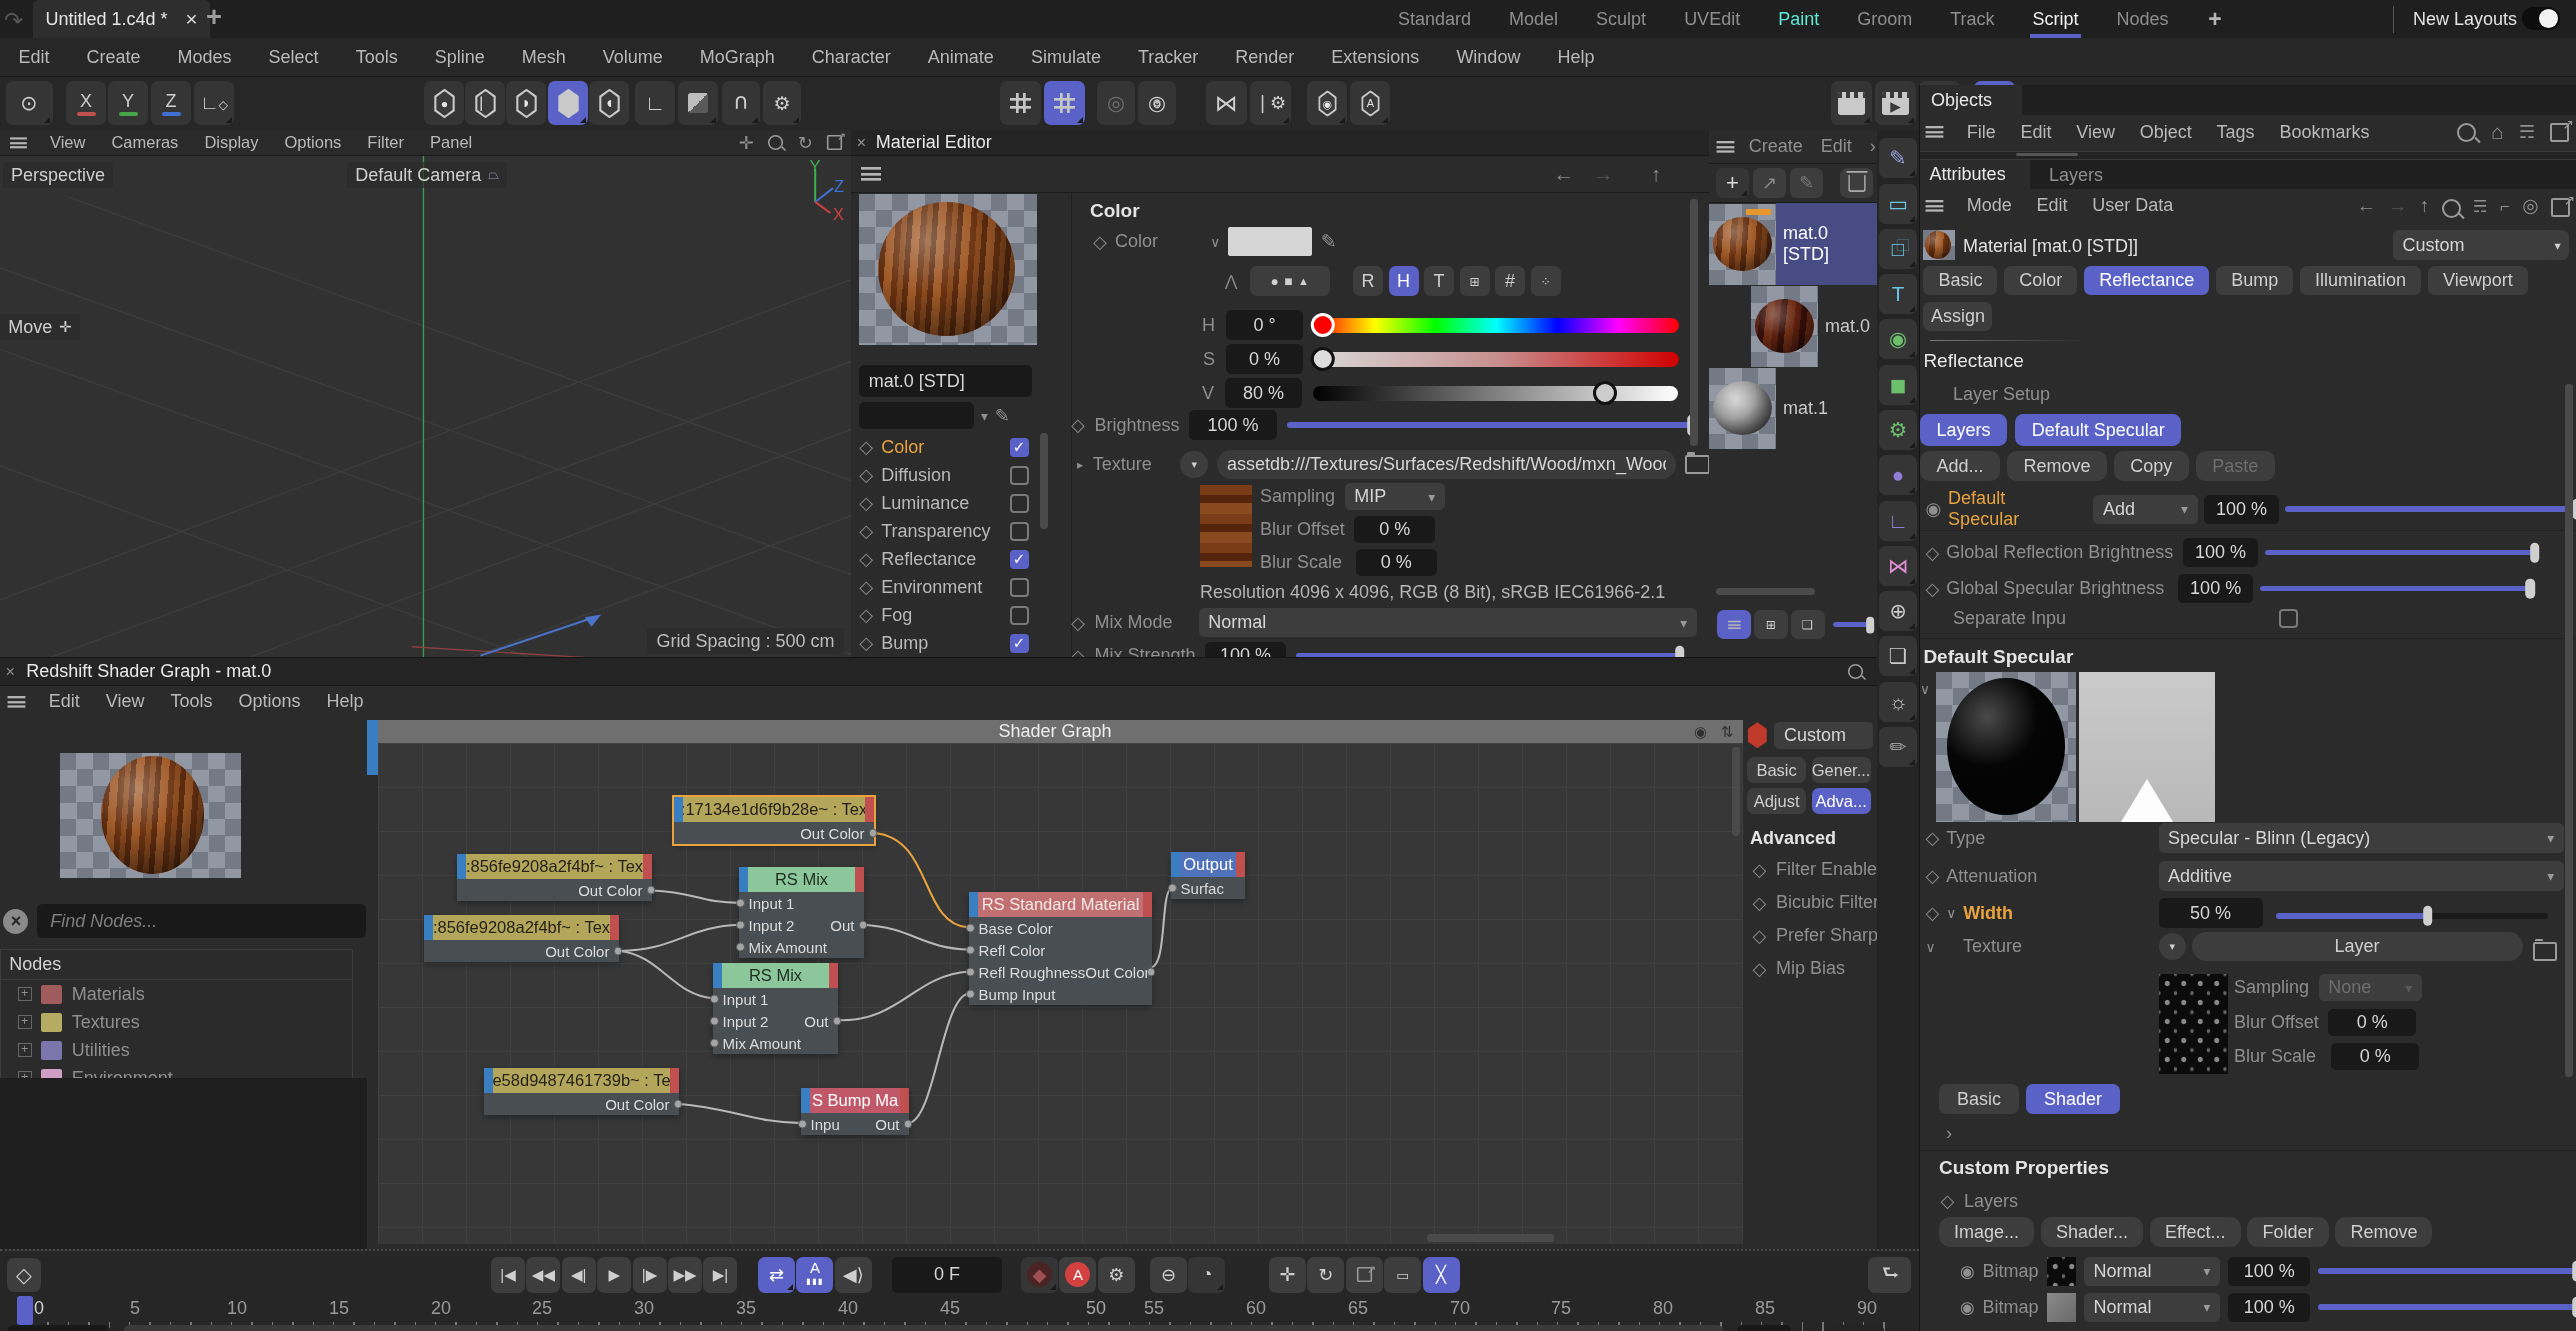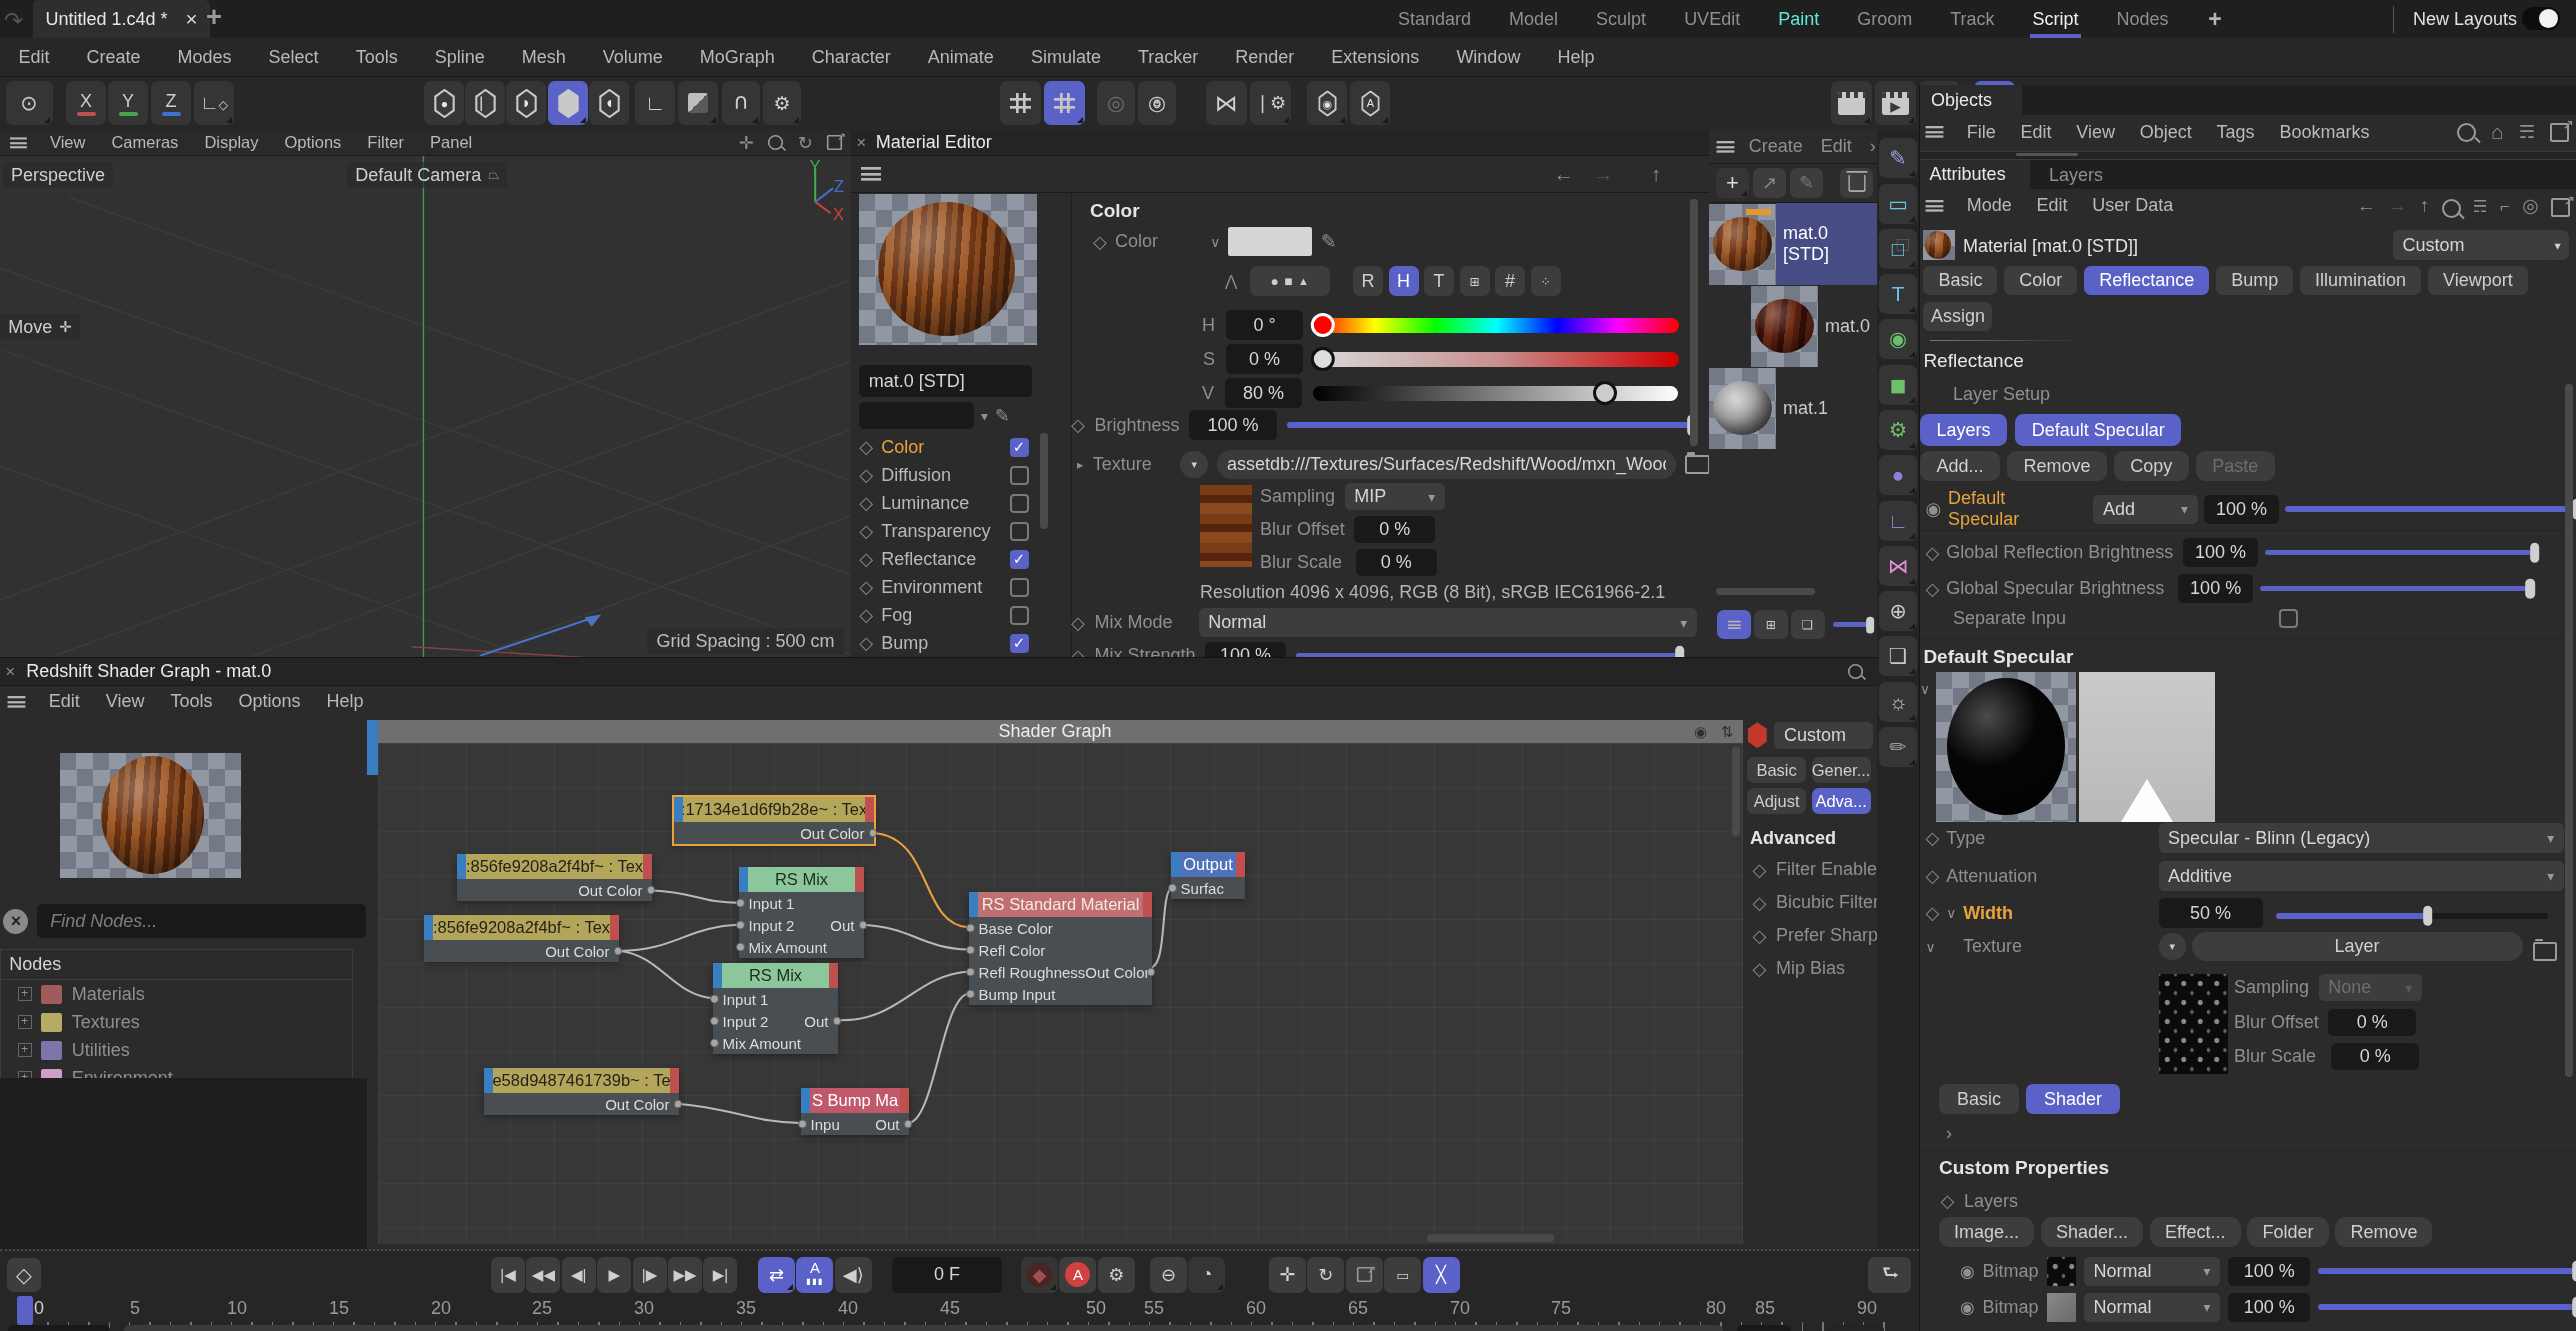--- a/index.html
+++ b/index.html
@@ -901,21 +901,21 @@
         <span style="position:absolute;left:644px;top:2.7px;transform:translateX(-50%);color:#9a9a9a;">30</span>
         <span style="position:absolute;left:746px;top:2.7px;transform:translateX(-50%);color:#9a9a9a;">35</span>
         <span style="position:absolute;left:848px;top:2.7px;transform:translateX(-50%);color:#9a9a9a;">40</span>
         <span style="position:absolute;left:950px;top:2.7px;transform:translateX(-50%);color:#9a9a9a;">45</span>
         <span style="position:absolute;left:1096px;top:2.7px;transform:translateX(-50%);color:#a3a3a3;">50</span>
         <span style="position:absolute;left:1154px;top:2.7px;transform:translateX(-50%);color:#9a9a9a;">55</span>
         <span style="position:absolute;left:1256px;top:2.7px;transform:translateX(-50%);color:#9a9a9a;">60</span>
         <span style="position:absolute;left:1358px;top:2.7px;transform:translateX(-50%);color:#9a9a9a;">65</span>
         <span style="position:absolute;left:1460px;top:2.7px;transform:translateX(-50%);color:#9a9a9a;">70</span>
         <span style="position:absolute;left:1561px;top:2.7px;transform:translateX(-50%);color:#9a9a9a;">75</span>
-        <span style="position:absolute;left:1716px;top:2.7px;transform:translateX(-50%);color:#9a9a9a;">80</span>
+        <span style="position:absolute;left:1663px;top:2.7px;transform:translateX(-50%);color:#9a9a9a;">80</span>
         <span style="position:absolute;left:1765px;top:2.7px;transform:translateX(-50%);color:#9a9a9a;">85</span>
         <span style="position:absolute;left:1867px;top:2.7px;transform:translateX(-50%);color:#9a9a9a;">90</span>
         <div style="position:absolute;left:27.4px;top:27.4px;width:1866px;height:8.2px;background:repeating-linear-gradient(90deg,#777 0 1.4px,transparent 1.4px 20.4px);"></div>
       </div>
     <div class="abs" style="left:16.5px;top:45px;width:16.5px;height:29px;background:#5a62c8;border-radius:2.7px;"></div>
     <div class="abs" style="left:34px;top:47px;color:#cfcfcf;">0</div>
 
     <div class="field" style="position:absolute;left:8.2px;top:74px;width:102px;height:27.4px;">
         <span>0 F</span>
       </div>

